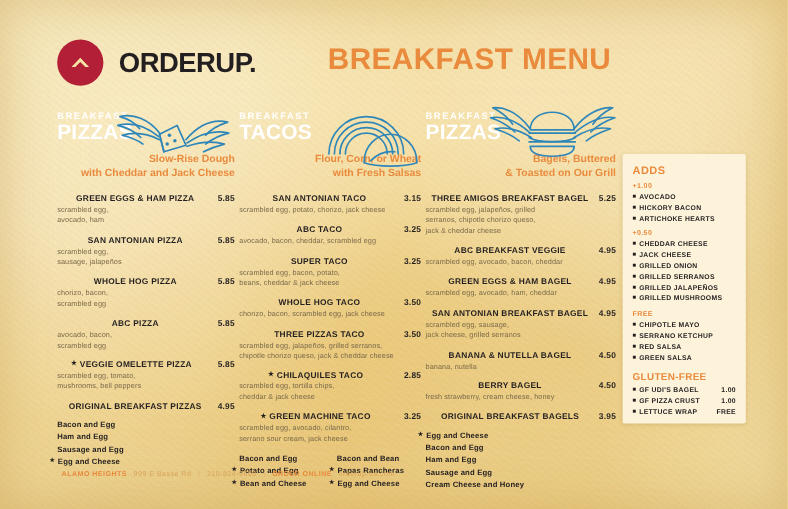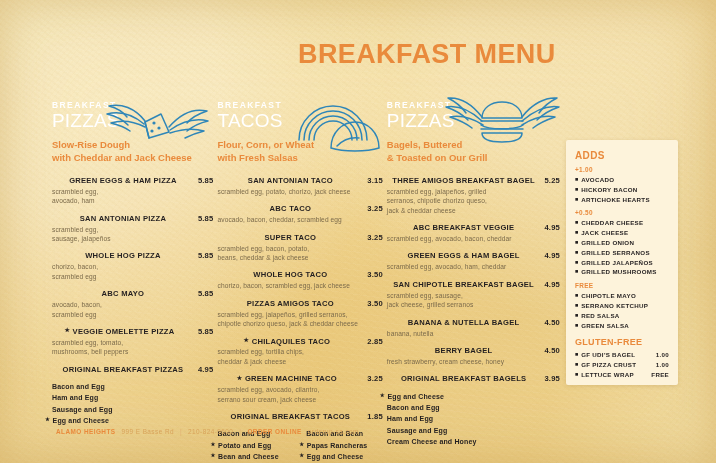--- a/index.html
+++ b/index.html
@@ -49,26 +49,27 @@
   .cols{position:absolute;left:52px;top:100px;width:512px;display:flex;gap:0;}
   .col{width:166px;margin-right:4px;position:relative;}
   .col.c2{width:170px;}
   .col.c3{width:178px;}
 
   .sec-kicker{
     font-size:8.5px;font-weight:bold;color:#ffffff;letter-spacing:1.4px;
     margin:0 0 1px 0;
   }
   .sec-title{
-    font-size:19px;font-weight:normal;color:#ffffff;letter-spacing:.2px;
+    font-size:19px;font-weight:bold;color:#ffffff;letter-spacing:.2px;
     margin:0 0 9px 0;line-height:1;
   }
   .sec-sub{
     font-size:9.5px;font-weight:bold;color:#e98a3c;line-height:1.32;
     margin:0 0 12px 0;
+    text-align:right;
   }
   .art{position:absolute;right:-4px;top:-6px;pointer-events:none;}
 
   .item{margin-bottom:8px;}
   .item-row{display:flex;align-items:baseline;}
   .item-name{
     font-size:7.6px;font-weight:bold;color:#231f20;letter-spacing:.25px;
     flex:1;line-height:1.25;text-align:center;
   }
   .item-price{
@@ -126,20 +127,28 @@
   .f-plain{color:#d8a35a;margin-left:6px;}
   .f-sep{color:#e0b173;margin:0 6px;}
 </style>
 </head>
 <body>
 
 <div class="page">
   <div class="grain"></div>
   <div class="edge"></div>
 
+  <div class="hdr">
+    <div class="logo-mark">
+      <svg width="26" height="26" viewBox="0 0 26 26">
+        <path d="M5 17 L13 8.5 L21 17 L17.6 17 L13 12.3 L8.4 17 Z" fill="#f6e2a6"></path>
+      </svg>
+    </div>
+    <div class="brand">ORDERUP.</div>
+  </div>
   <div class="menu-title">BREAKFAST MENU</div>
 
   <div class="cols">
 
     <div class="col c1">
       <div class="art">
         <svg width="118" height="62" viewBox="0 0 118 62">
           <g fill="none" stroke="#2f86b8" stroke-width="1.5" stroke-linecap="round" stroke-linejoin="round">
             <path d="M46 28 L62 20 L70 38 L50 44 Z"></path>
             <path d="M46 28 L50 44"></path>
@@ -180,21 +189,21 @@
         <div class="item">
           <div class="item-row">
             <div class="item-name"><span>WHOLE HOG PIZZA</span></div>
             <div class="item-price">5.85</div>
           </div>
           <div class="item-desc" style="white-space:pre-line">chorizo, bacon,
 scrambled egg</div>
         </div>
         <div class="item">
           <div class="item-row">
-            <div class="item-name"><span>ABC MAYO</span></div>
+            <div class="item-name"><span>ABC PIZZA</span></div>
             <div class="item-price">5.85</div>
           </div>
           <div class="item-desc" style="white-space:pre-line">avocado, bacon,
 scrambled egg</div>
         </div>
         <div class="item">
           <div class="item-row">
             <div class="item-name" style="margin-left:-7px"><span class="star">★</span><span>VEGGIE OMELETTE PIZZA</span></div>
             <div class="item-price">5.85</div>
           </div>
@@ -262,21 +271,21 @@
         </div>
         <div class="item">
           <div class="item-row">
             <div class="item-name"><span>WHOLE HOG TACO</span></div>
             <div class="item-price">3.50</div>
           </div>
           <div class="item-desc" style="white-space:pre-line">chorizo, bacon, scrambled egg, jack cheese</div>
         </div>
         <div class="item">
           <div class="item-row">
-            <div class="item-name"><span>PIZZAS AMIGOS TACO</span></div>
+            <div class="item-name"><span>THREE PIZZAS TACO</span></div>
             <div class="item-price">3.50</div>
           </div>
           <div class="item-desc" style="white-space:pre-line">scrambled egg, jalapeños, grilled serranos,
 chipotle chorizo queso, jack &amp; cheddar cheese</div>
         </div>
         <div class="item">
           <div class="item-row">
             <div class="item-name" style="margin-left:-7px"><span class="star">★</span><span>CHILAQUILES TACO</span></div>
             <div class="item-price">2.85</div>
           </div>
@@ -287,24 +296,20 @@
           <div class="item-row">
             <div class="item-name" style="margin-left:-7px"><span class="star">★</span><span>GREEN MACHINE TACO</span></div>
             <div class="item-price">3.25</div>
           </div>
           <div class="item-desc" style="white-space:pre-line">scrambled egg, avocado, cilantro,
 serrano sour cream, jack cheese</div>
         </div>
       </div>
 
       <div class="orig-block">
-        <div class="item-row">
-          <div class="item-name">ORIGINAL BREAKFAST TACOS</div>
-          <div class="item-price">1.85</div>
-        </div>
         <div class="orig-two" style="margin-top:7px">
           <div class="orig-list">
             <div><span>Bacon and Egg</span></div>
             <div style="margin-left:-7px"><span class="bullet">★</span><span>Potato and Egg</span></div>
             <div style="margin-left:-7px"><span class="bullet">★</span><span>Bean and Cheese</span></div>
             <div></div>
 
           </div>
           <div class="orig-list">
             <div><span>Bacon and Bean</span></div>
@@ -358,21 +363,21 @@
         </div>
         <div class="item">
           <div class="item-row">
             <div class="item-name"><span>GREEN EGGS &amp; HAM BAGEL</span></div>
             <div class="item-price">4.95</div>
           </div>
           <div class="item-desc" style="white-space:pre-line">scrambled egg, avocado, ham, cheddar</div>
         </div>
         <div class="item">
           <div class="item-row">
-            <div class="item-name"><span>SAN CHIPOTLE BREAKFAST BAGEL</span></div>
+            <div class="item-name"><span>SAN ANTONIAN BREAKFAST BAGEL</span></div>
             <div class="item-price">4.95</div>
           </div>
           <div class="item-desc" style="white-space:pre-line">scrambled egg, sausage,
 jack cheese, grilled serranos</div>
         </div>
         <div class="item">
           <div class="item-row">
             <div class="item-name"><span>BANANA &amp; NUTELLA BAGEL</span></div>
             <div class="item-price">4.50</div>
           </div>

